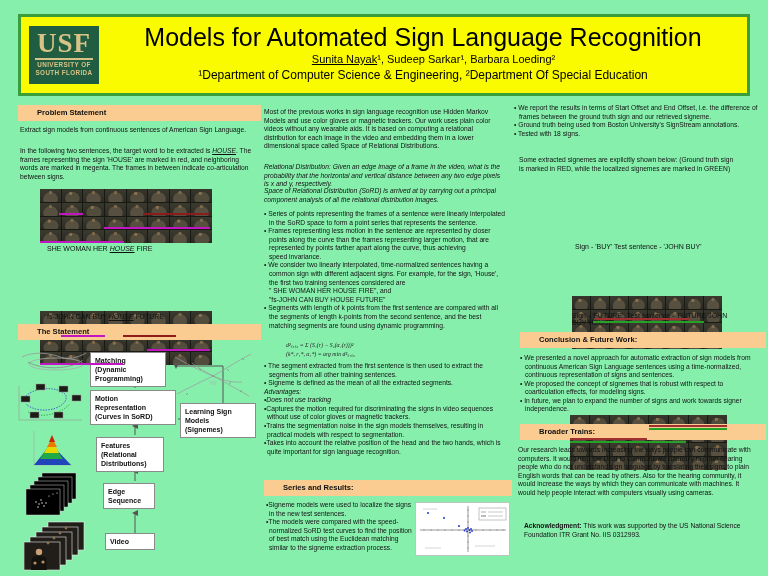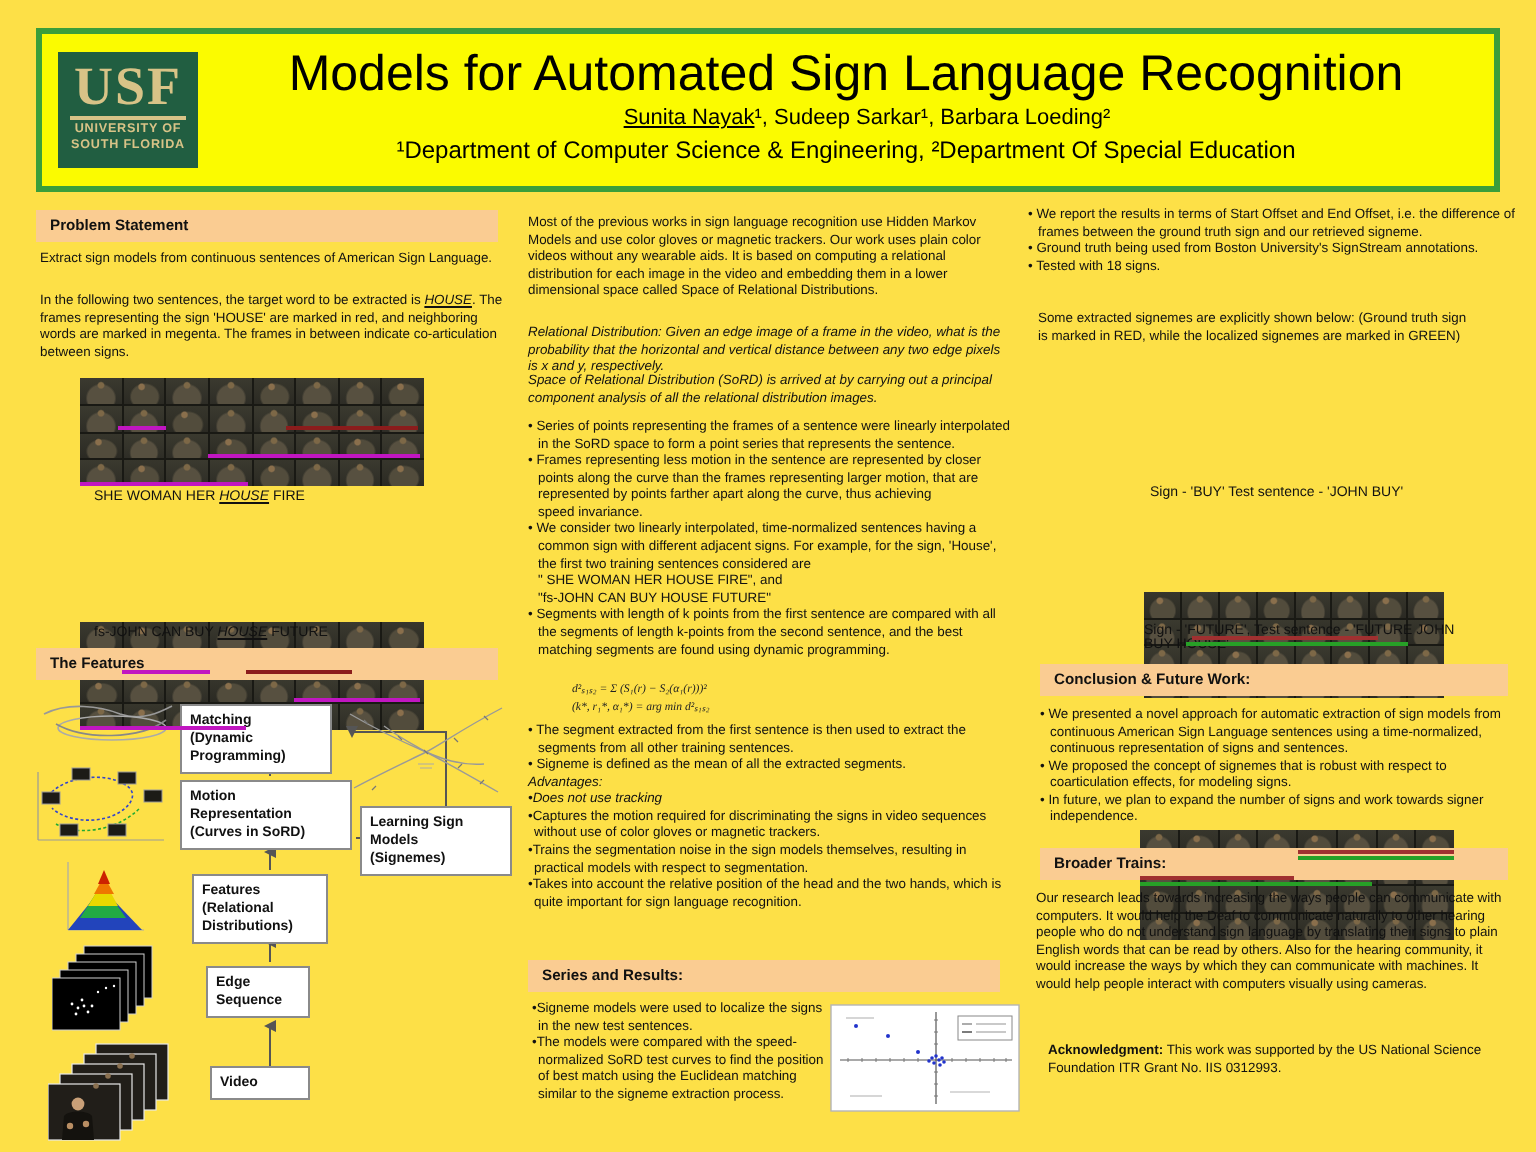--- a/index.html
+++ b/index.html
@@ -1,30 +1,30 @@
 <!DOCTYPE html>
 <html><head>
 <meta charset="utf-8">
 <style>
   html,body{margin:0;padding:0;background:#ffffff;}
-  #poster{position:relative;width:768px;height:576px;background:#fde047;overflow:hidden;
+  #poster{position:relative;width:768px;height:576px;background:#86efac;overflow:hidden;
           font-family:"Liberation Sans",sans-serif;color:#111;}
   .abs{position:absolute;}
   
   #hdr{left:18px;top:14px;width:726px;height:76px;background:#FBFB00;border:3px solid #3A9E3A;}
   #logo{left:8px;top:9px;width:70px;height:58px;background:#215E41;color:#D8C387;text-align:center;}
   #logo .acr{font-family:"Liberation Serif",serif;font-size:27px;font-weight:bold;line-height:30px;letter-spacing:1px;border-bottom:2px solid #D8C387;margin:2px 6px 1px 6px;}
   #logo .ln{font-size:6.3px;font-weight:bold;letter-spacing:.4px;line-height:8px;}
   #hdr .title{left:86px;top:6px;width:632px;text-align:center;font-size:25px;color:#000;}
   #hdr .auth{left:86px;top:36px;width:632px;text-align:center;font-size:11px;color:#000;}
   #hdr .affl{left:86px;top:51px;width:632px;text-align:center;font-size:12px;font-weight:normal;color:#000;}
   .u{text-decoration:underline;margin-left:21px;}
   .ui{font-style:italic;text-decoration:underline;}
   
-  .bar{background:#FACC92;font-weight:bold;font-size:7.6px;line-height:16px;padding-left:7px;height:16px;}
+  .bar{background:#FACC92;font-weight:bold;font-size:7.6px;line-height:16px;padding-left:19px;height:16px;}
   
   .txt{font-size:6.7px;line-height:1.28;white-space:pre-line;}
   .b{padding-left:5px;text-indent:-5px;}
   .b2{padding-left:3px;text-indent:-3px;}
   .it{font-style:italic;}
   .cap{font-size:7px;color:#111;}
   
   .frame-grid{display:grid;grid-template-columns:repeat(8,1fr);grid-template-rows:repeat(4,1fr);
               gap:1px;background:#191914;position:relative;}
   .fg-cell{background:radial-gradient(circle at 50% 28%, #7d6847 0 1.3px, transparent 2px),
@@ -137,21 +137,21 @@
       <div class="fg-cell"></div>
       <div class="fg-cell"></div>
       <div class="fg-cell"></div>
       <div class="fg-cell"></div>
       <div class="fg-cell"></div>
       <div class="fg-cell"></div>
       <div class="fg-cell"></div>
     </div>
   <div class="abs cap" style="left:47px;top:313px;"><span>fs-JOHN CAN BUY </span><span class="ui">HOUSE</span><span> FUTURE</span></div>
 
-  <div class="abs bar" style="left:18px;top:324px;width:224px;">The Features</div>
+  <div class="abs bar" style="left:18px;top:324px;width:224px;">The Statement</div>
 
   <svg class="abs" style="left:8px;top:345px;" width="248" height="228">
     <defs>
         <marker id="ah" markerWidth="6" markerHeight="6" refX="3" refY="3" orient="auto">
           <path d="M0,6 L3,0 L6,6 Z" fill="#555"></path>
         </marker>
       </defs>
     <line x1="127" y1="188" x2="127" y2="168" stroke="#555" stroke-width="1" marker-end="url(#ah)"></line>
     <line x1="127" y1="136" x2="127" y2="126" stroke="#555" stroke-width="1" marker-end="url(#ah)"></line>
     <line x1="127" y1="90" x2="127" y2="81" stroke="#555" stroke-width="1" marker-end="url(#ah)"></line>

